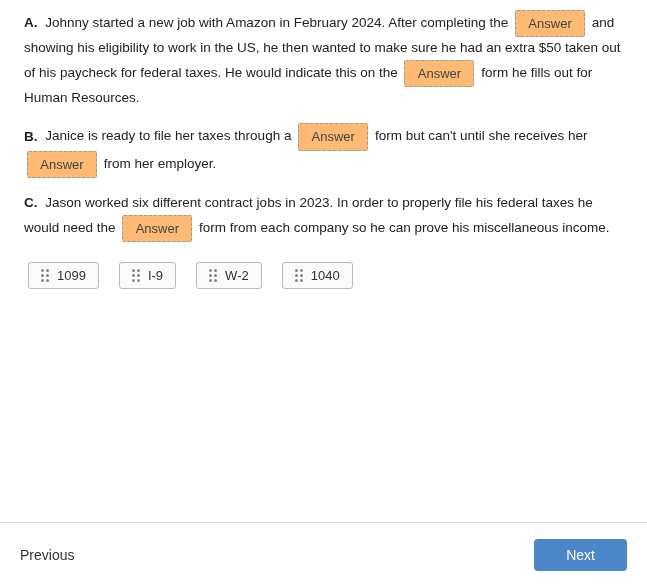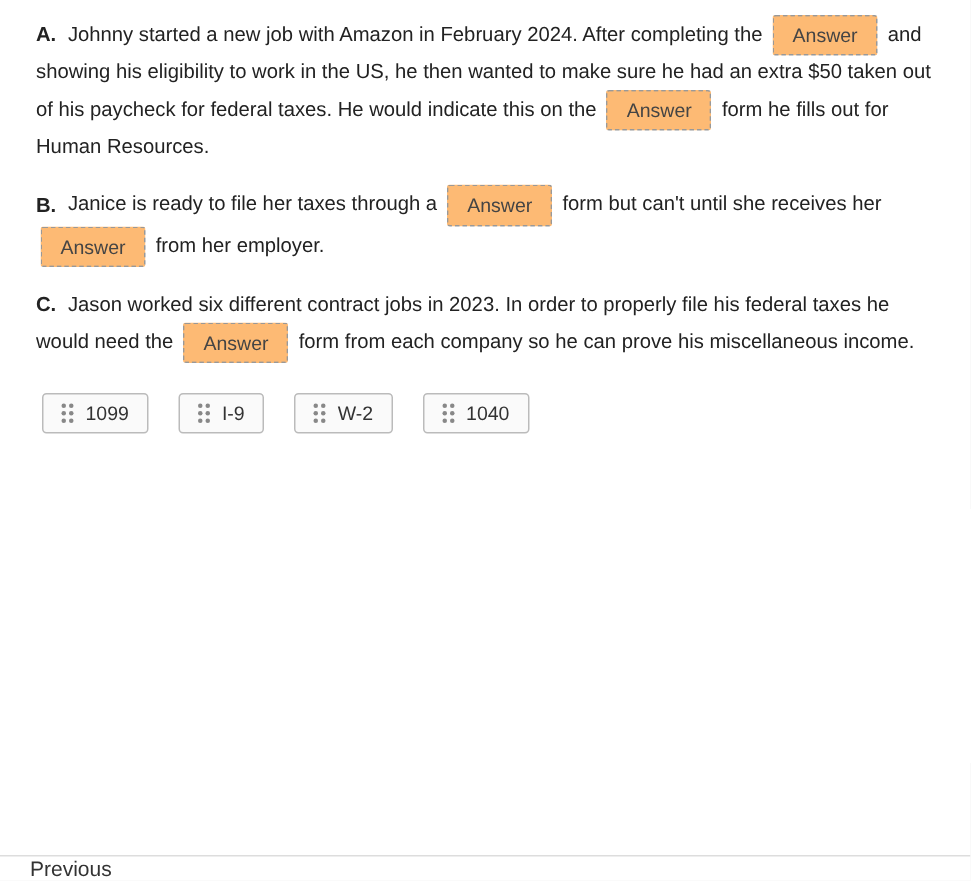--- a/index.html
+++ b/index.html
@@ -112,21 +112,21 @@
       width: 3px;
       height: 3px;
       background: #888;
       border-radius: 50%;
       display: inline-block;
     }
     .bottom-bar {
       display: flex;
       justify-content: space-between;
       align-items: center;
-      padding: 0 20px;
+      padding: 16px 20px;
       border-top: 1px solid #ddd;
       background: #fff;
     }
     .prev-button {
       font-size: 14px;
       color: #333;
       background: none;
       border: none;
       cursor: pointer;
       font-weight: 500;
@@ -249,15 +249,16 @@
             </span>
         </div>
         <span>1040</span>
       </div>
     </div>
 
   </div>
 
   <div class="bottom-bar">
     <button class="prev-button">Previous</button>
+    <button class="next-button">Next</button>
   </div>
 
 </div>
 
 </body></html>

